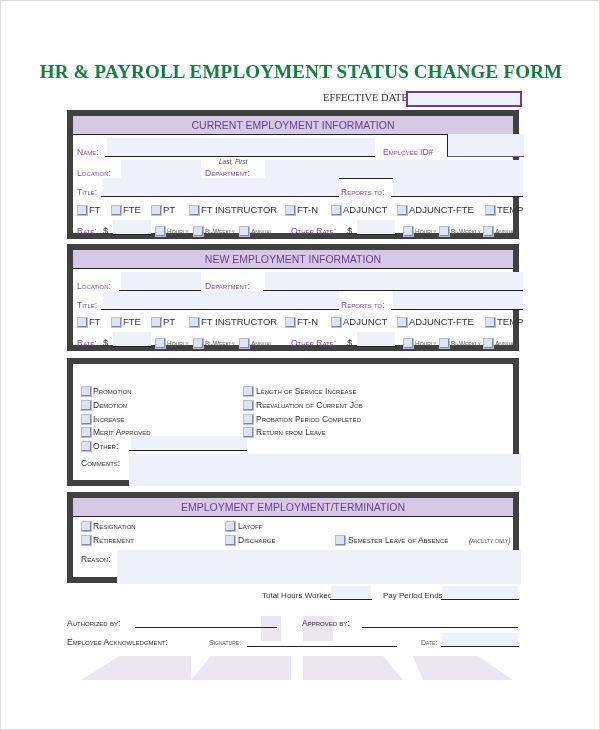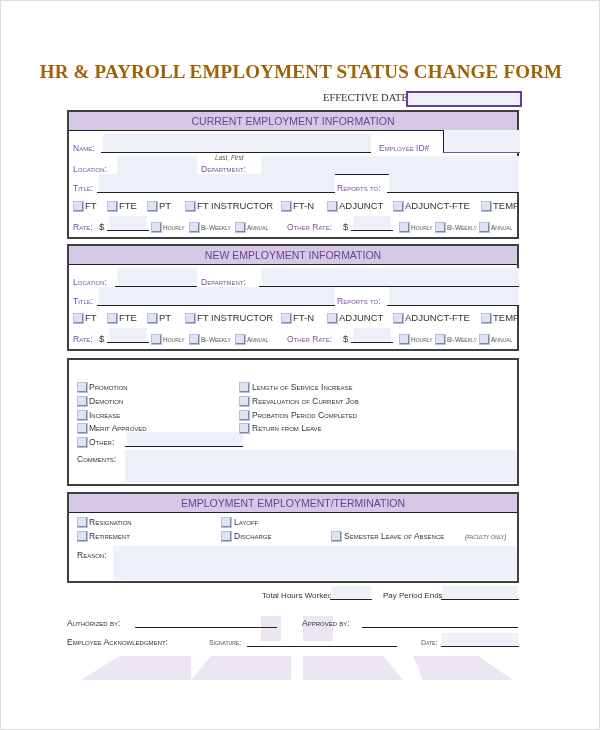--- a/index.html
+++ b/index.html
@@ -1,21 +1,21 @@
 <!DOCTYPE html>
 <html><head>
 <meta charset="utf-8">
 <style>
   html,body{margin:0;padding:0;}
   body{width:600px;height:730px;background:#fff;position:relative;overflow:hidden;font-family:"Liberation Sans",sans-serif;color:#222;}
   .page{position:absolute;left:0;top:0;width:598px;height:728px;border:1px solid #ddd;background:#fff;}
-  .title{position:absolute;left:0;width:600px;top:60px;text-align:center;font-family:"Liberation Serif",serif;font-weight:bold;font-size:19px;color:#a16207;letter-spacing:0.2px;}
+  .title{position:absolute;left:0;width:600px;top:60px;text-align:center;font-family:"Liberation Serif",serif;font-weight:bold;font-size:19px;color:#15803d;letter-spacing:0.2px;}
   .eff{position:absolute;top:91px;left:322px;font-family:"Liberation Serif",serif;font-size:10.5px;color:#333;}
   .eff-box{position:absolute;top:90px;left:405px;width:112px;height:12px;border:2px solid #6a3d98;background:#eef0fa;}
-  .section{position:absolute;left:66px;width:452px;border:2px solid #404040;background:#fff;box-sizing:border-box;}
+  .section{position:absolute;left:66px;width:452px;border:6px solid #404040;background:#fff;box-sizing:border-box;}
   .sec-head{height:18px;background:#d6c9e6;border-bottom:1.5px solid #222;text-align:center;font-size:10.5px;line-height:18px;color:#6a3d98;}
   .lbl{position:absolute;font-size:8.5px;color:#7a4fa8;font-variant:small-caps;text-transform:none;}
   .fill{position:absolute;background:#eef0fa;}
   .line{position:absolute;border-bottom:1px solid #222;height:0;}
   .cb{position:absolute;width:9px;height:9px;background:#dfe3f3;border:1px solid #b8bfd9;box-shadow:inset -1px -1px 0 #7c86b0;}
   .opt{position:absolute;font-size:9.5px;color:#333;}
   .small{position:absolute;font-size:6.5px;color:#555;font-variant:small-caps;}
   .reason{position:absolute;font-size:8.5px;color:#333;font-variant:small-caps;}
   .wm{position:absolute;background:#ebe6f2;}
 </style>

